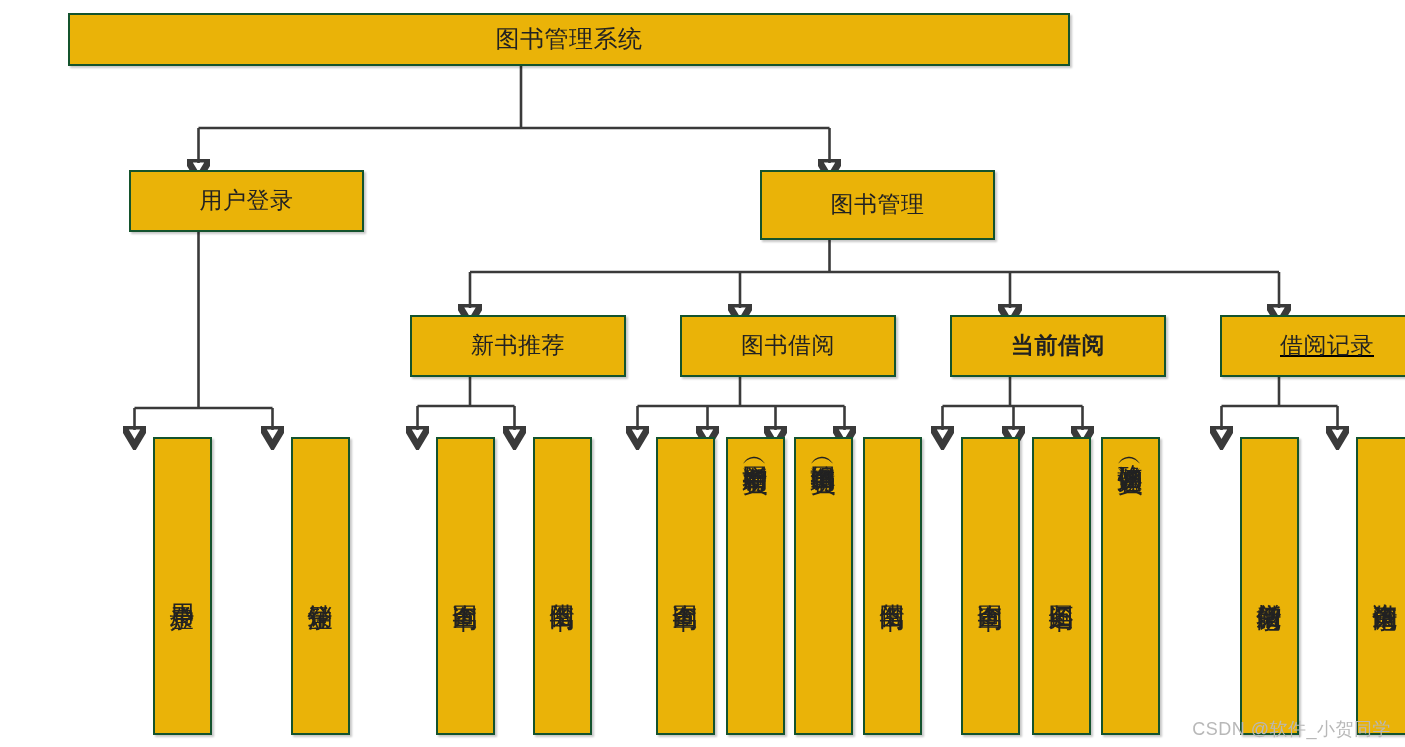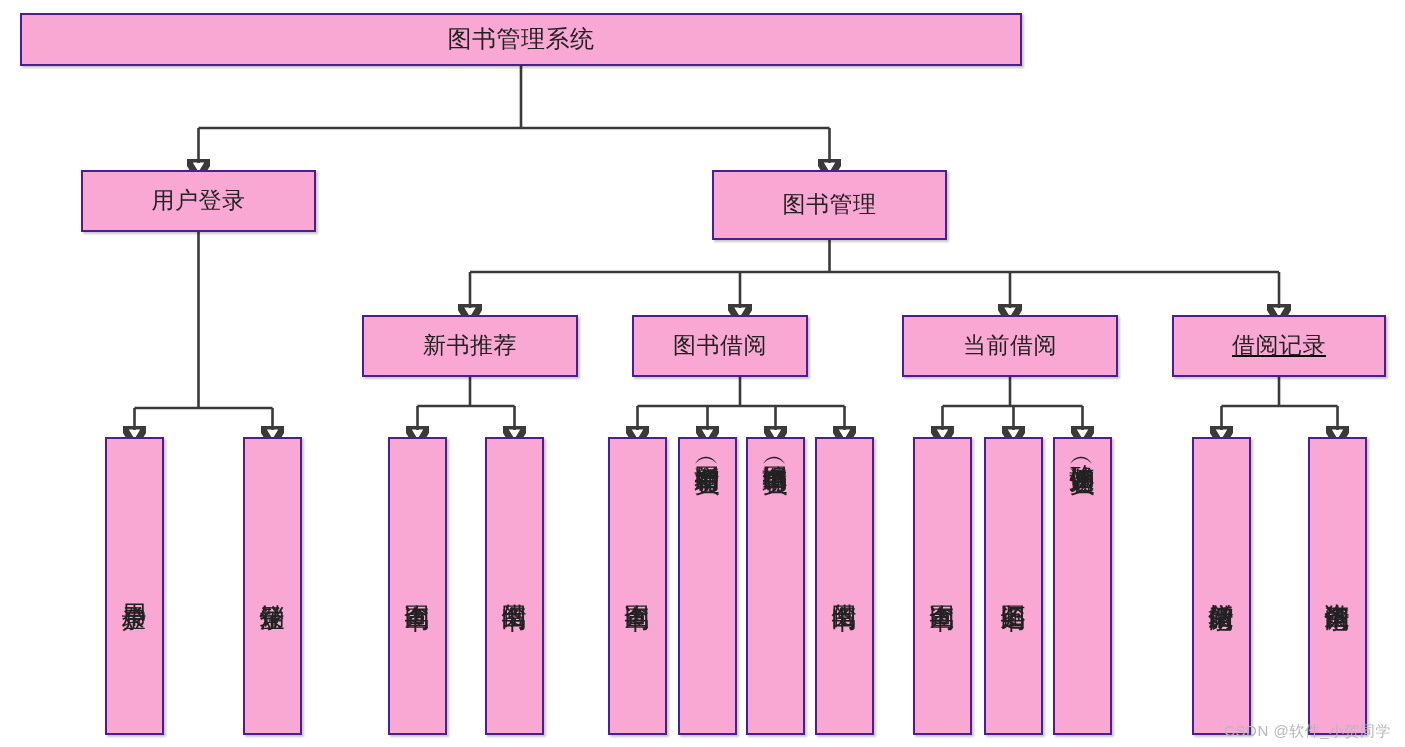--- a/index.html
+++ b/index.html
@@ -13,26 +13,27 @@
   #canvas {
     position: relative;
     width: 1405px;
     height: 747px;
     background: #ffffff;
     overflow: hidden;
   }
   .node {
     position: absolute;
     box-sizing: border-box;
-    border: 2px solid #4c1d95;
-    background: #f9a8d4;
+    border: 2px solid #14532d;
+    background: #eab308;
     display: flex;
     align-items: center;
     justify-content: center;
     box-shadow: 2px 2px 2px rgba(0,0,0,0.22);
+    margin-left: 48px;
   }
   .node-label {
     color: #222222;
     white-space: nowrap;
     letter-spacing: 0.5px;
   }
   .node.horizontal .node-label {
     font-size: 23px;
     line-height: 1.1;
   }
@@ -67,21 +68,21 @@
   }
   svg.links path, svg.links line {
     stroke: #3a3a3a;
     stroke-width: 2.6;
     fill: none;
   }
   .watermark {
     position: absolute;
     right: 14px;
     bottom: 6px;
-    font-size: 15px;
+    font-size: 18px;
     color: #b8b8b8;
     letter-spacing: 0.5px;
     user-select: none;
   }
 </style>
 </head>
 <body>
 
 <div id="canvas">
 
@@ -134,24 +135,24 @@
       </div>
       <div class="node horizontal" style="left: 81px; top: 170px; width: 235px; height: 62px;">
         <span class="node-label">用户登录</span>
       </div>
       <div class="node horizontal" style="left: 712px; top: 170px; width: 235px; height: 70px;">
         <span class="node-label">图书管理</span>
       </div>
       <div class="node horizontal" style="left: 362px; top: 315px; width: 216px; height: 62px; justify-content: center;">
         <span class="node-label">新书推荐</span>
       </div>
-      <div class="node horizontal" style="left: 632px; top: 315px; width: 176px; height: 62px;">
+      <div class="node horizontal" style="left: 632px; top: 315px; width: 216px; height: 62px;">
         <span class="node-label">图书借阅</span>
       </div>
-      <div class="node horizontal" style="left: 902px; top: 315px; width: 216px; height: 62px;">
+      <div class="node horizontal" style="left: 902px; top: 315px; width: 216px; height: 62px; font-weight: bold;">
         <span class="node-label">当前借阅</span>
       </div>
       <div class="node horizontal" style="left: 1172px; top: 315px; width: 214px; height: 62px; text-decoration: underline;">
         <span class="node-label">借阅记录</span>
       </div>
       <div class="node leaf centered" style="left: 105px; top: 437px; width: 59px; height: 298px;">
         <span class="node-label">用户登录</span>
       </div>
       <div class="node leaf centered" style="left: 243px; top: 437px; width: 59px; height: 298px;">
         <span class="node-label">注销登录</span>

